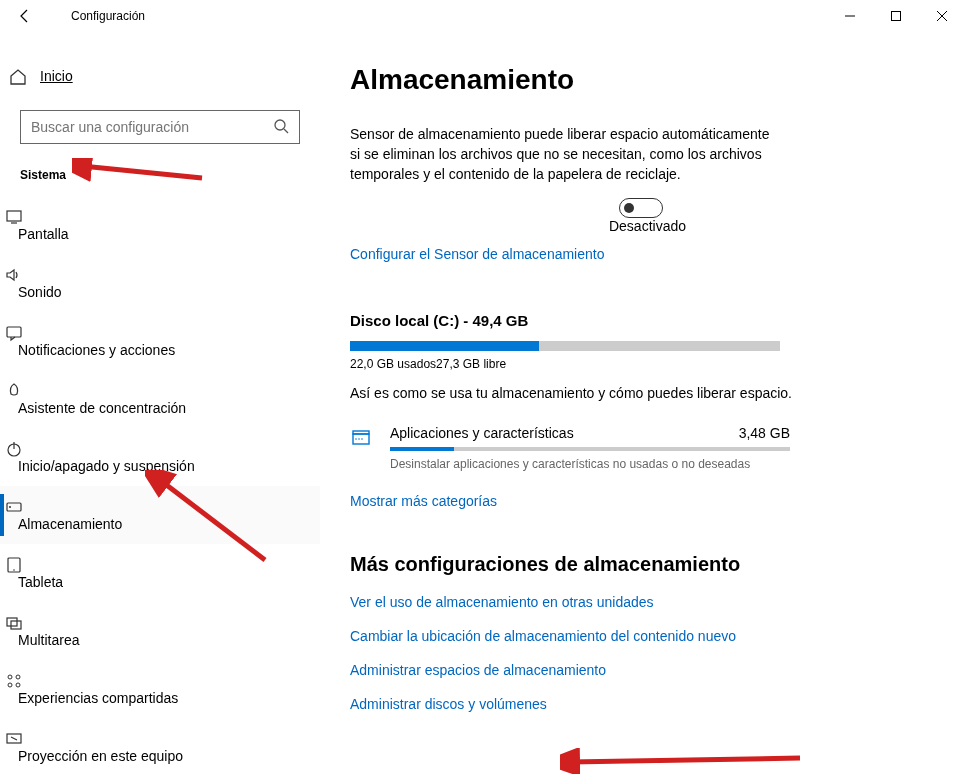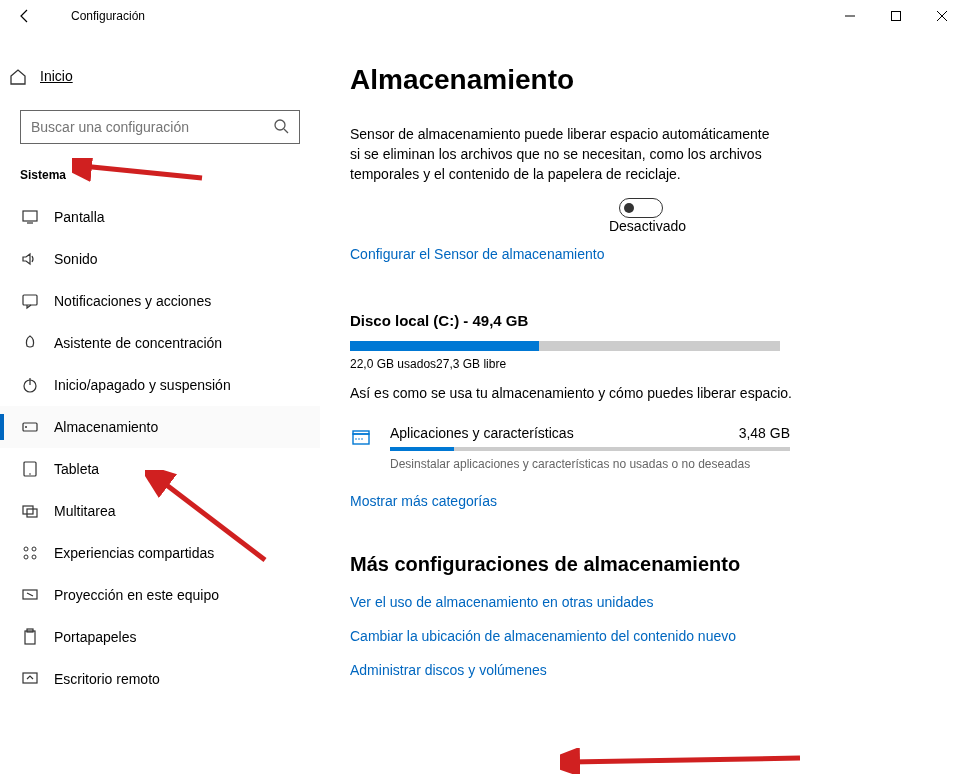--- a/index.html
+++ b/index.html
@@ -53,24 +53,25 @@
     padding: 0 10px;
   }
   .search-box input {
     flex: 1; border: none; outline: none; font-size: 14px; background: transparent;
   }
   .search-box .sicon { color:#555; }
 
   .section-label { padding: 6px 20px 14px 20px; font-size: 12px; font-weight: 600; }
 
   .nav-item {
-    display: flex; align-items:center;
-    padding: 12px 20px 12px 20px;
+    display: flex; 
+    padding: 12px 20px 12px 4px;
     cursor: pointer;
     position: relative;
+    flex-direction: column;
   }
   .nav-item .icon { width: 20px; display:inline-flex; justify-content:center; color:#333; }
   .nav-item .label { margin-left: 14px; font-size: 14px; }
   .nav-item.active::before {
     content:""; position:absolute; left:0; top:8px; bottom:8px; width:4px; background:#0067c0;
   }
   .nav-item.active { background: rgba(0,0,0,0.02); }
 
   
   .content {
@@ -331,20 +332,21 @@
         </div>
       </div>
 
       <div class="more-cats">
         <span class="link">Mostrar más categorías</span>
       </div>
 
       <h2 class="more-heading">Más configuraciones de almacenamiento</h2>
       <span class="more-link">Ver el uso de almacenamiento en otras unidades</span>
       <span class="more-link">Cambiar la ubicación de almacenamiento del contenido nuevo</span>
+      <span class="more-link">Administrar espacios de almacenamiento</span>
       <span class="more-link">Administrar discos y volúmenes</span>
     </div>
   </div>
 </div>
 
 <svg class="arrow" style="left:72px; top:158px;" width="140" height="30">
   <defs>
       <marker id="ah1" markerWidth="10" markerHeight="10" refX="2" refY="3" orient="auto">
         <path d="M0,0 L0,6 L8,3 Z" fill="#d02020"></path>
       </marker>

